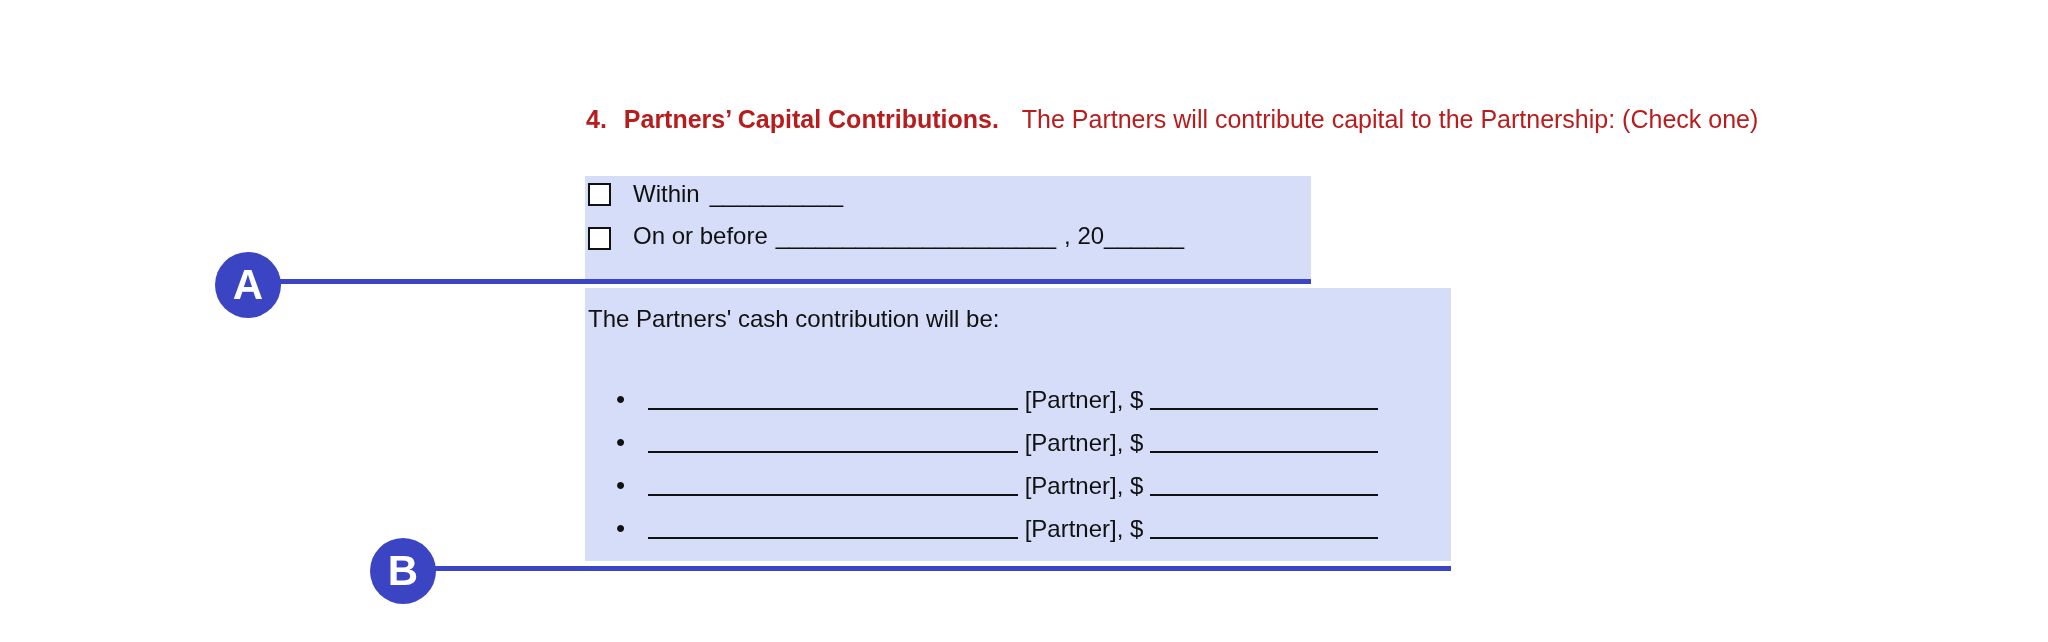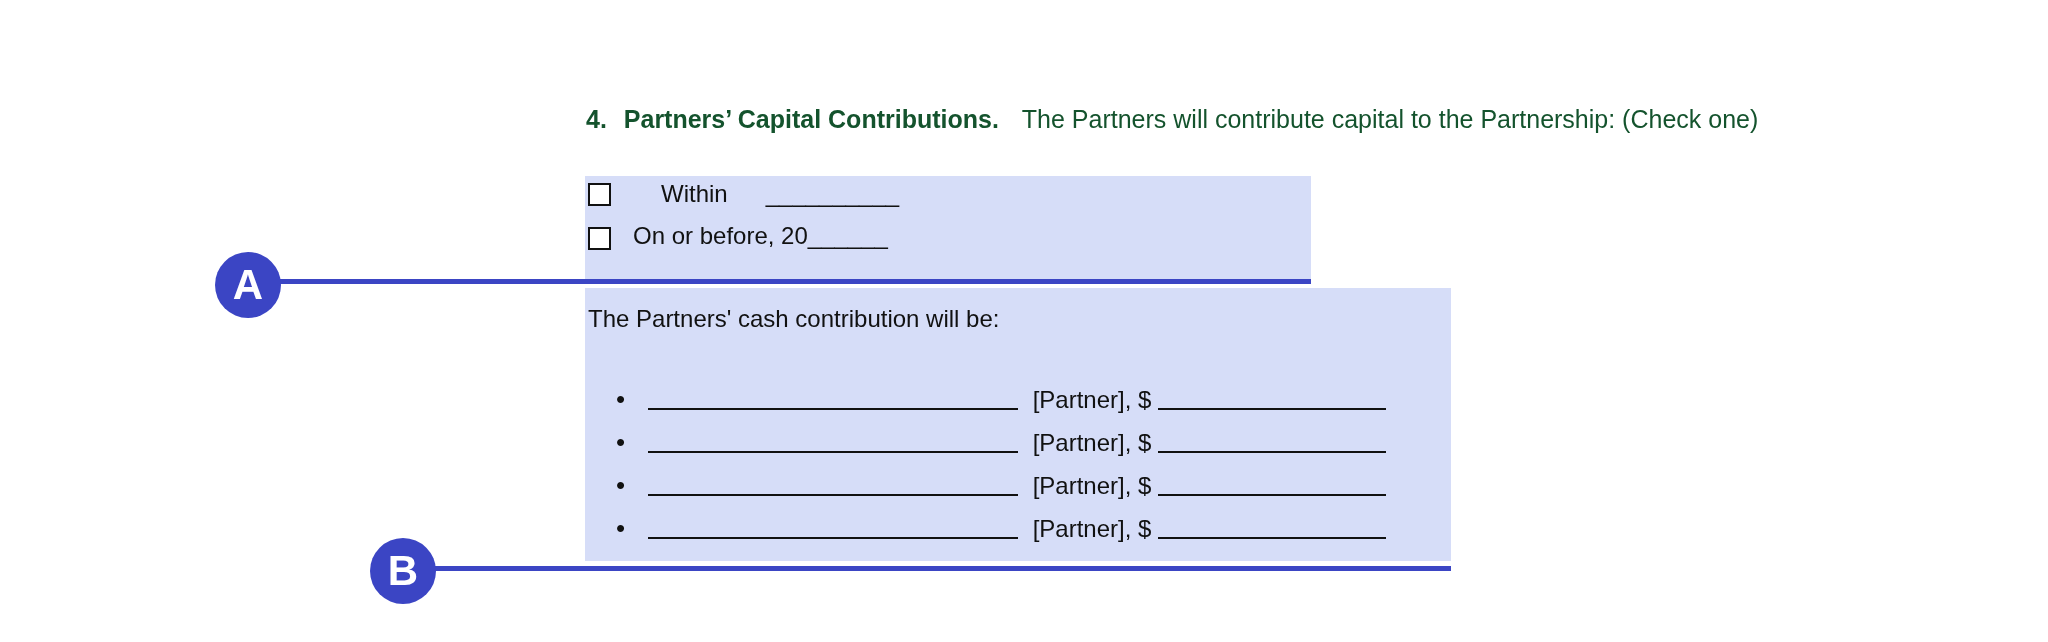--- a/index.html
+++ b/index.html
@@ -17,21 +17,21 @@
   }
 
   
   #heading {
     position: absolute;
     left: 586px;
     top: 104px;
     font-size: 25px;
     line-height: 1.2;
     white-space: nowrap;
-    color: #14532d;
+    color: #b91c1c;
   }
   #heading .num {
     font-weight: bold;
   }
   #heading .title {
     font-weight: bold;
     margin-left: 10px;
   }
   #heading .rest {
     font-weight: normal;
@@ -58,21 +58,21 @@
 
   
   .option-row {
     position: absolute;
     display: flex;
     align-items: center;
     font-size: 24px;
     color: #111111;
     white-space: nowrap;
   }
-  #option-1 { left: 588px; top: 180px; gap: 28px; }
+  #option-1 { left: 588px; top: 180px; }
   #option-2 { left: 588px; top: 222px; align-items: flex-end; }
 
   .checkbox {
     width: 23px;
     height: 23px;
     border: 2px solid #111111;
     background: #ffffff;
     margin-right: 22px;
     flex: none;
     box-sizing: border-box;
@@ -114,21 +114,21 @@
     line-height: 43px;
   }
   #partner-list li .blank-long {
     display: inline-block;
     width: 370px;
     border-bottom: 2px solid #111111;
     height: 22px;
     vertical-align: -2px;
   }
   #partner-list li .amount {
-    margin-left: 8px;
+    margin-left: 0;
   }
   #partner-list li .blank-amt {
     display: inline-block;
     width: 228px;
     border-bottom: 2px solid #111111;
     height: 22px;
     vertical-align: -2px;
   }
 
   
@@ -187,20 +187,21 @@
 
 <div class="option-row" id="option-1">
   <span class="checkbox"></span>
   <span>Within</span>
   <span style="margin:0 10px">__________</span>
 </div>
 
 <div class="option-row" id="option-2">
   <span class="checkbox"></span>
   <span>On or before</span>
+  <span style="margin:0 8px">_____________________</span>
   <span>, 20______</span>
 </div>
 
 <div id="cash-intro">The Partners' cash contribution will be:</div>
 
 <ul id="partner-list">
   <li>
     <span class="bullet">•</span>
     <span class="blank-long"></span>
     <span class="amount">[Partner], $</span>

